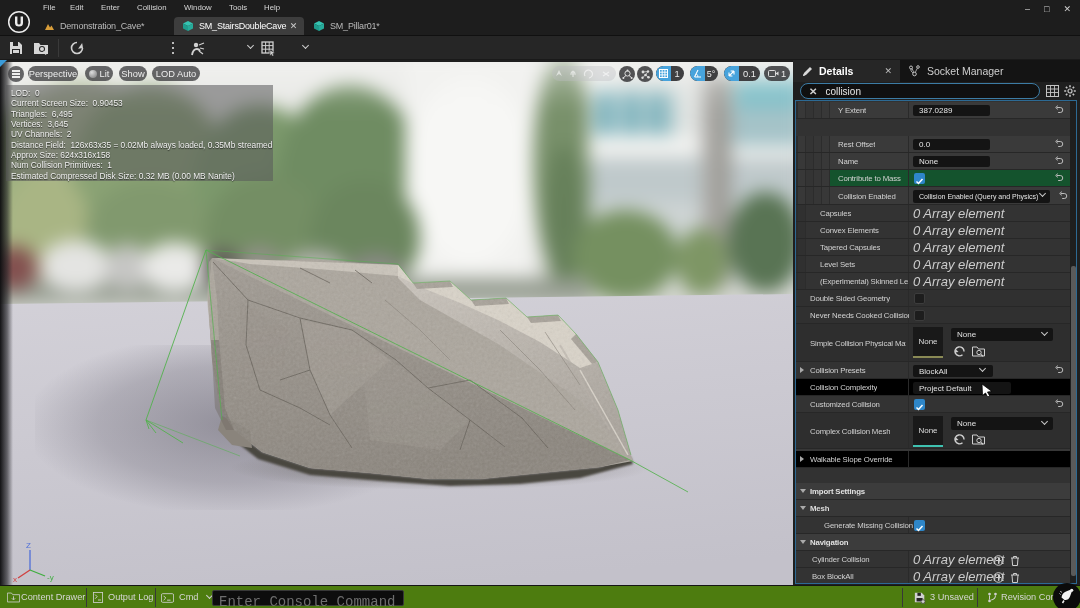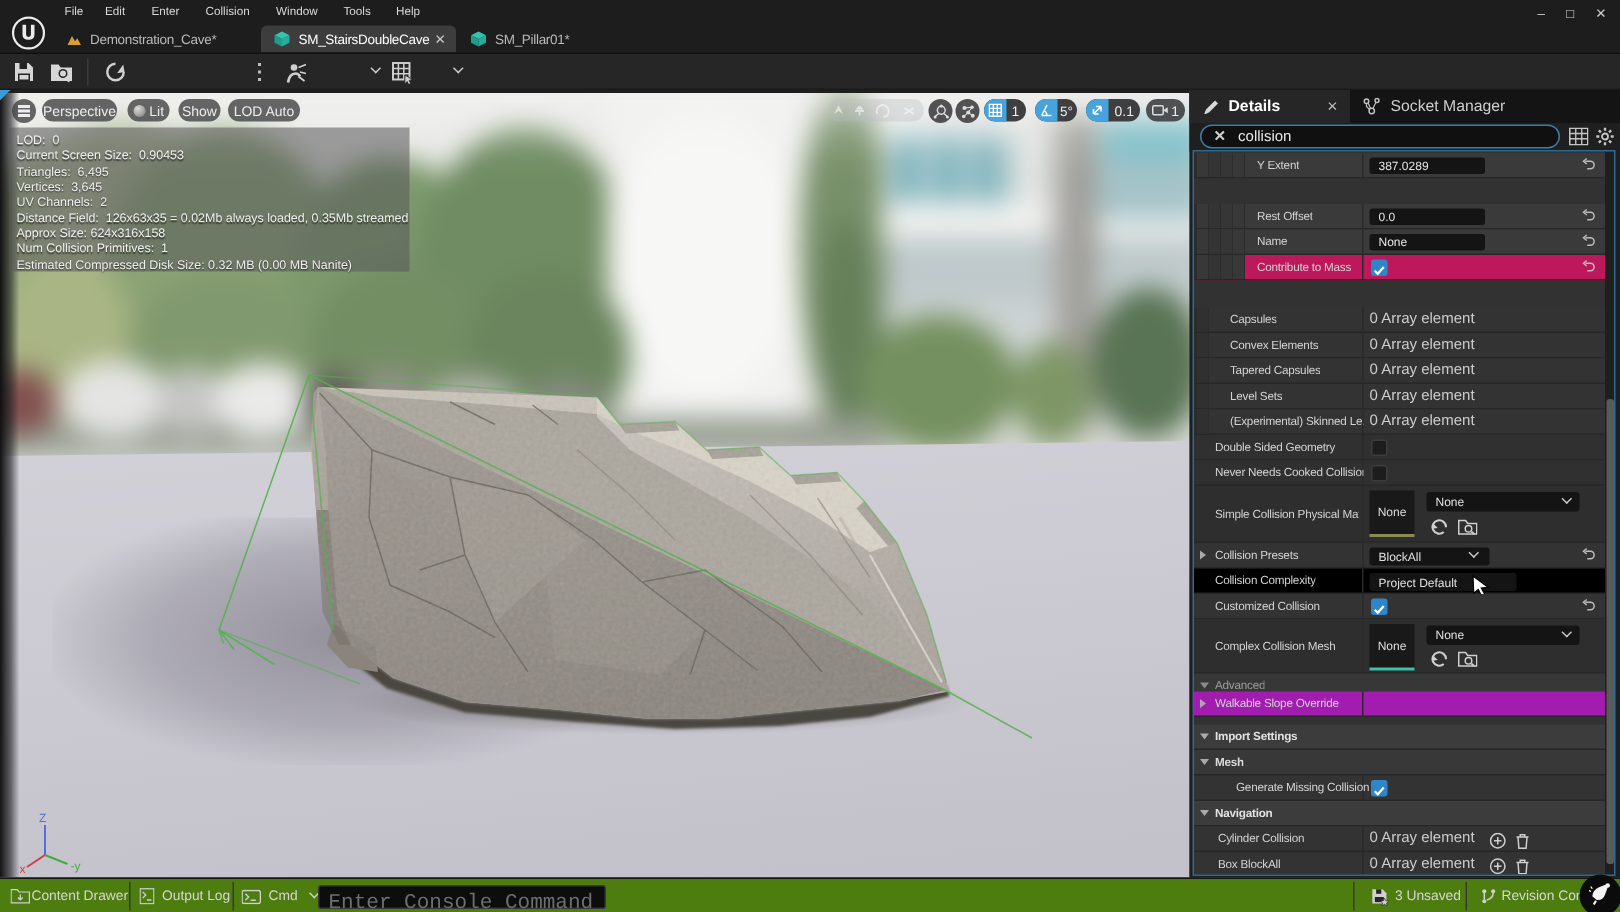--- a/index.html
+++ b/index.html
@@ -27,21 +27,21 @@
 #ptabs{position:absolute;left:0;top:0;width:287px;height:22px;background:#141414;}
 #psearch{position:absolute;left:0;top:22px;width:287px;height:19px;background:#1f1f1f;}
 #prows{position:absolute;left:3px;top:41px;width:277px;height:482px;background:#323232;overflow:hidden;}
 .row{position:absolute;left:0;width:277px;border-bottom:1px solid #272727;display:flex;align-items:center;}
 .row .lbl{position:absolute;top:50%;transform:translateY(-50%);font-size:7.8px;letter-spacing:-0.15px;color:#d2d2d2;white-space:nowrap;overflow:hidden;}
 .vbox{position:absolute;background:#141414;border-radius:2px;color:#e6e6e6;font-size:8px;display:flex;align-items:center;padding-left:6px;white-space:nowrap;}
 .chk{position:absolute;width:11px;height:11px;background:#2e86c8;border-radius:2px;}
 .chk.off{background:#1d1d1d;border:1px solid #3c3c3c;}
 .reset{position:absolute;right:9px;width:10px;height:10px;}
 .chev{display:inline-block;width:5px;height:5px;border-right:1.4px solid #c9c9c9;border-bottom:1.4px solid #c9c9c9;transform:rotate(45deg);margin-left:6px;margin-top:-3px;}
-.aele{position:absolute;top:50%;transform:translateY(-50%);font-size:10px;color:#cdcdcd;white-space:nowrap;}
+.aele{position:absolute;top:50%;transform:translateY(-50%);font-size:13px;color:#cdcdcd;white-space:nowrap;font-style:italic;}
 .caret-r{display:inline-block;width:0;height:0;border-left:4px solid #aaa;border-top:3.5px solid transparent;border-bottom:3.5px solid transparent;}
 .caret-d{display:inline-block;width:0;height:0;border-top:4px solid #aaa;border-left:3.5px solid transparent;border-right:3.5px solid transparent;}
 .gutter-deep{position:absolute;left:0;top:0;width:40px;height:100%;background:linear-gradient(90deg,#2c2c2c 0 2px,#383838 2px 9px,#2c2c2c 9px 10px,#343434 10px 17px,#2c2c2c 17px 18px,#363636 18px 25px,#2c2c2c 25px 26px,#383838 26px 33px,#2c2c2c 33px 34px,transparent 34px);}
 .gutter-mid{position:absolute;left:0;top:0;width:10px;height:100%;background:linear-gradient(90deg,#2c2c2c 0 2px,#303030 2px 9px,#2c2c2c 9px 10px);}
 .colsep{position:absolute;left:112px;top:0;width:1px;height:100%;background:#2a2a2a;}
 .thumb{position:absolute;left:117px;width:30px;height:31px;background:#191919;border-bottom:2px solid #8a8a55;color:#ddd;font-size:8px;display:flex;align-items:center;justify-content:center;}
 .minidrop{position:absolute;background:#141414;border-radius:2px;color:#e0e0e0;font-size:8px;display:flex;align-items:center;padding-left:6px;}
 #scrollbar{position:absolute;left:277px;top:41px;width:6px;height:482px;background:#1f1f1f;}
 #sthumb{position:absolute;left:1px;top:165px;width:5px;height:310px;background:#5a5a5a;border-radius:2px;}
 #pborder{position:absolute;left:2px;top:40px;width:282px;height:484px;border:1px solid #2d6a94;pointer-events:none;}
@@ -409,32 +409,42 @@
     <div class="row" style="top:52px;height:17px;background:#3a3a3a">
         <div class="gutter-deep"></div>
         <div class="colsep"></div>
         <span class="lbl" style="left:42px;max-width:68px">Name</span>
         <div class="vbox" style="left:117px;top:3px;width:77px;height:11px">None</div>
         <svg class="reset" style="top:3px" viewBox="0 0 12 12">
           <path d="M3.5 3 H7.5 a3 3 0 0 1 0 6 H5" fill="none" stroke="#bdbdbd" stroke-width="1.2"></path>
           <path d="M4.6 0.8 L2 3 L4.6 5.2" fill="none" stroke="#bdbdbd" stroke-width="1.2"></path>
         </svg>
       </div>
-    <div class="row" style="top:69px;height:17px;background:#be185d">
+    <div class="row" style="top:69px;height:17px;background:#14532d">
         <div class="gutter-deep"></div>
         <div class="colsep"></div>
         <span class="lbl" style="left:42px;max-width:68px">Contribute to Mass</span>
         <div class="chk" style="left:118px;top:3px"><svg width="11" height="11" viewBox="0 0 11 11">
             <path d="M2.5 5.5 L4.5 7.5 L8.5 3" fill="none" stroke="#fff" stroke-width="1.5"></path>
           </svg></div>
         <svg class="reset" style="top:3px" viewBox="0 0 12 12">
           <path d="M3.5 3 H7.5 a3 3 0 0 1 0 6 H5" fill="none" stroke="#bdbdbd" stroke-width="1.2"></path>
           <path d="M4.6 0.8 L2 3 L4.6 5.2" fill="none" stroke="#bdbdbd" stroke-width="1.2"></path>
         </svg>
       </div>
+    <div class="row" style="top:86px;height:18px;background:#3a3a3a">
+        <div class="gutter-deep"></div>
+        <div class="colsep"></div>
+        <span class="lbl" style="left:42px;max-width:68px">Collision Enabled</span>
+        <div class="vbox" style="left:117px;top:3px;width:137px;height:13px;font-size:7px">Collision Enabled (Query and Physics)<span class="chev" style="position:absolute;right:5px;top:4px"></span></div>
+        <svg class="reset" style="top:4px;right:5px" viewBox="0 0 12 12">
+          <path d="M3.5 3 H7.5 a3 3 0 0 1 0 6 H5" fill="none" stroke="#bdbdbd" stroke-width="1.2"></path>
+          <path d="M4.6 0.8 L2 3 L4.6 5.2" fill="none" stroke="#bdbdbd" stroke-width="1.2"></path>
+        </svg>
+      </div>
     <div class="row" style="top:104px;height:17px;background:#333333">
         <div class="gutter-mid"></div>
         <div class="colsep"></div>
         <span class="lbl" style="left:24px;max-width:86px">Capsules</span>
         <span class="aele" style="left:117px">0 Array element</span>
       </div>
     <div class="row" style="top:121px;height:17px;background:#333333">
         <div class="gutter-mid"></div>
         <div class="colsep"></div>
         <span class="lbl" style="left:24px;max-width:86px">Convex Elements</span>
@@ -524,21 +534,21 @@
       <svg class="abs" style="left:176px;top:21px" width="13" height="11" viewBox="0 0 13 11">
           <path d="M0.5 1 h4.5 l1.5 2 H12.5 v7 H0.5 z" fill="none" stroke="#cfcfcf"></path>
           <circle cx="7" cy="6.5" r="2.2" fill="none" stroke="#cfcfcf"></circle>
           <path d="M9 8.5 l2 1.7" stroke="#cfcfcf" stroke-width="1.2"></path>
         </svg>
     </div>
     <div class="row" style="top:348px;height:17px;background:#373737">
         <span class="caret-d" style="margin-left:4px;border-top-color:#8a8a8a"></span>
         <span class="lbl" style="left:14px;color:#9c9c9c">Advanced</span>
       </div>
-    <div class="row" style="top:360px;height:17px;background:#a21caf">
+    <div class="row" style="top:350px;height:17px;background:#000000">
         <div class="colsep"></div>
         <span class="caret-r" style="margin-left:4px"></span>
         <span class="lbl" style="left:14px">Walkable Slope Override</span>
       </div>
     <div class="row" style="top:382px;height:17px;background:#3c3c3c">
         <span class="caret-d" style="margin-left:4px"></span>
         <span class="lbl" style="left:14px;font-weight:bold;color:#e2e2e2">Import Settings</span>
       </div>
     <div class="row" style="top:416px;height:17px;background:#333333">
         <div class="colsep"></div>

